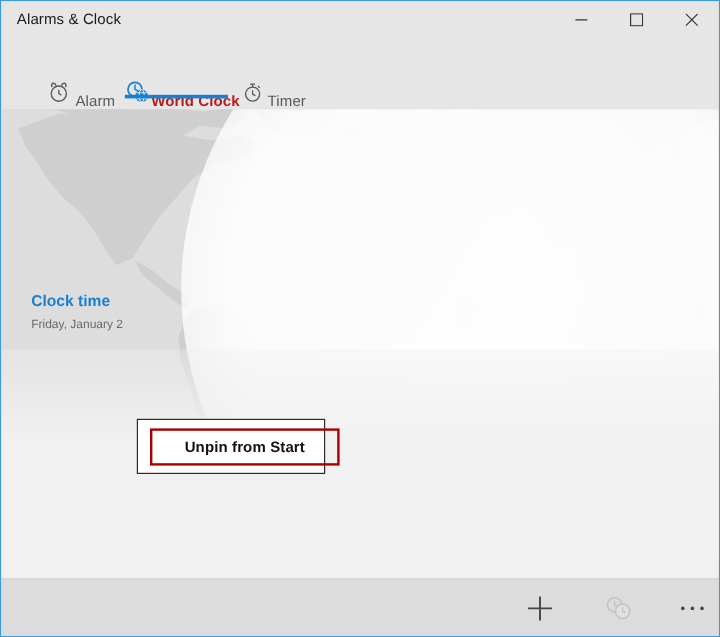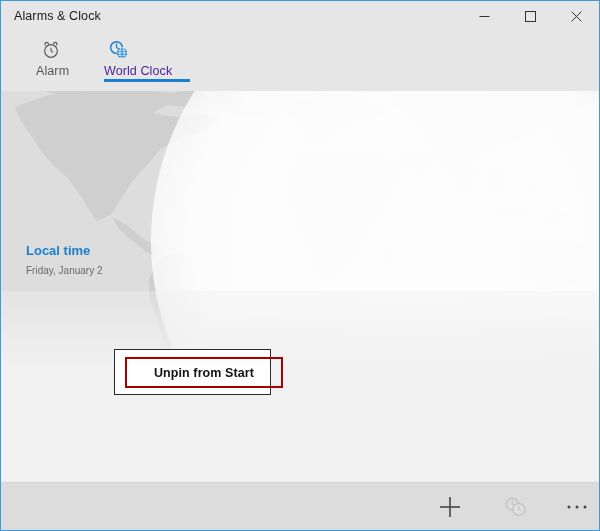--- a/index.html
+++ b/index.html
@@ -60,43 +60,43 @@
     position: absolute;
     left: 0; top: 32px;
     width: 598px; height: 58px;
     background: #e6e6e6;
   }
   .tab {
     position: absolute;
     top: 0;
     height: 58px;
     display: flex;
-    flex-direction: column;
-    align-items: flex-start;
+    flex-direction: row;
+    align-items: flex-end;
     justify-content: flex-start;
     padding-top: 6px;
     cursor: default;
     background: transparent;
     border: none;
   }
   .tab-icon {
     height: 22px;
     width: 30px;
     display: flex;
     align-items: center;
     justify-content: center;
     margin-bottom: 3px;
   }
   .tab-label {
     font-size: 12.5px;
     color: #595959;
     white-space: nowrap;
     letter-spacing: .1px;
   }
-  .tab.active .tab-label { color: #4c1d95; font-weight: 400; }
+  .tab.active .tab-label { color: #b91c1c; font-weight: 700; }
   .tab-underline {
     position: absolute;
     bottom: 9px;
     height: 3px;
     background: #1b7fd0;
   }
 
   #tab-alarm      { left: 35px;  width: 60px; }
   #tab-worldclock { left: 103px; width: 86px; }
   #tab-timer      { left: 196px; width: 58px; }
@@ -272,20 +272,32 @@
           <ellipse cx="16.6" cy="15.4" rx="2.6" ry="6.2" fill="none" stroke="#ffffff" stroke-width="1"></ellipse>
           <line x1="10.4" y1="15.4" x2="22.8" y2="15.4" stroke="#ffffff" stroke-width="1"></line>
           <line x1="11.6" y1="12.4" x2="21.6" y2="12.4" stroke="#ffffff" stroke-width=".8"></line>
           <line x1="11.6" y1="18.4" x2="21.6" y2="18.4" stroke="#ffffff" stroke-width=".8"></line>
         </svg>
       </span>
       <span class="tab-label">World Clock</span>
       <span class="tab-underline"></span>
     </div>
 
+    <div class="tab" id="tab-timer">
+      <span class="tab-icon">
+        <svg width="19" height="20" viewBox="0 0 24 24" fill="none" stroke="#595959" stroke-width="1.4">
+          <circle cx="12" cy="13.8" r="7.4"></circle>
+          <path d="M12 9.8 L12 13.8 L15 15.4" stroke-width="1.3"></path>
+          <path d="M9.4 3.2 L14.6 3.2"></path>
+          <path d="M12 3.2 L12 6.4"></path>
+          <path d="M17.6 5.2 L19.6 7.2" stroke-width="1.3"></path>
+        </svg>
+      </span>
+      <span class="tab-label">Timer</span>
+    </div>
 
   </div>
 
   <div id="content">
 
     <svg id="map-svg" viewBox="0 0 600 340" preserveAspectRatio="none">
       <rect x="0" y="0" width="600" height="340" fill="#dddddd"></rect>
       <g fill="#cfcfcf">
 
         <path d="M14,62 L48,50 L92,46 L132,44 L170,48 L196,44 L208,52 L190,62 L166,60 L152,68
@@ -337,21 +349,21 @@
         <path d="M592,252 L600,248 L600,266 L592,268 Z"></path>
 
         <path d="M566,34 L588,28 L600,36 L600,54 L584,58 L570,48 Z"></path>
       </g>
     </svg>
 
     <div id="daylight"></div>
     <div id="lowerfade"></div>
 
     <div id="clockblock">
-      <div id="clock-label">Local time</div>
+      <div id="clock-label">Clock time</div>
       <div id="clock-date">Friday, January 2</div>
     </div>
 
     <div id="ctxmenu">
       <div id="ctx-highlight">
         <span id="ctx-label">Unpin from Start</span>
       </div>
     </div>
   </div>
 

